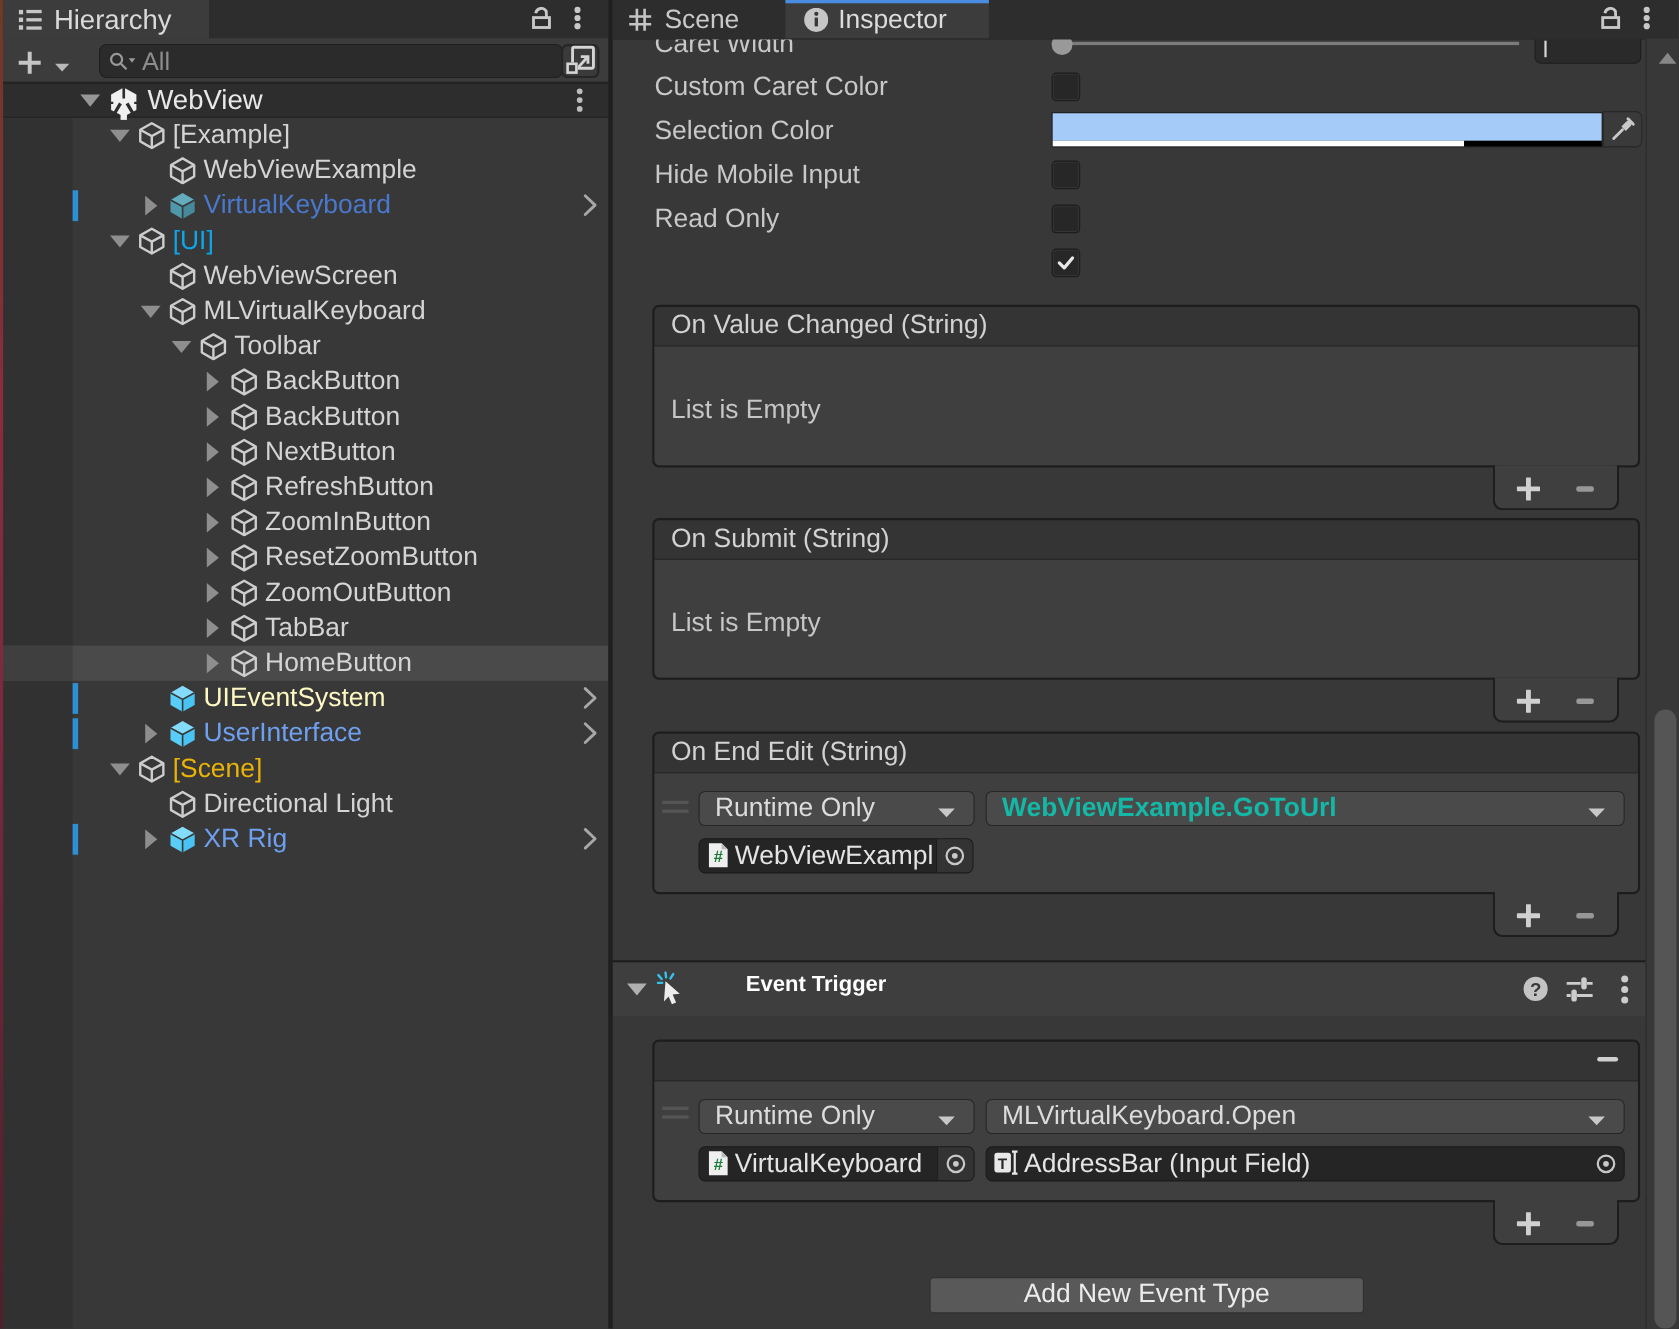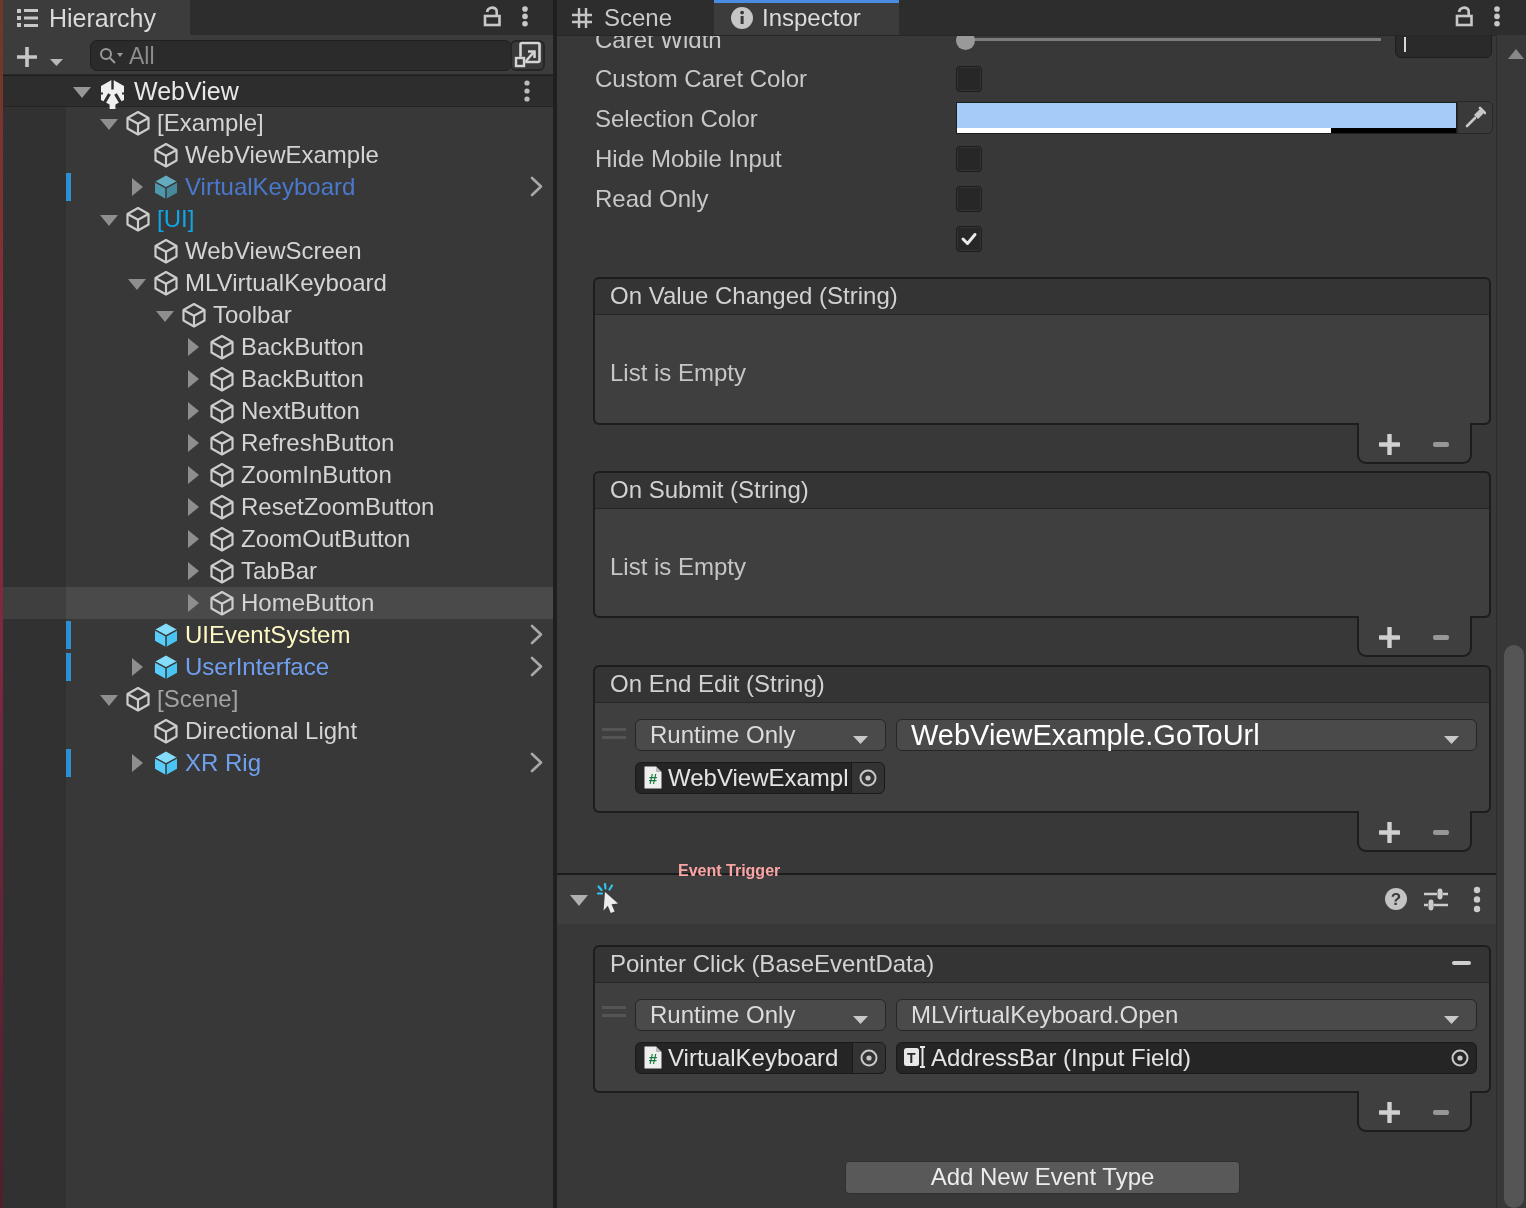--- a/index.html
+++ b/index.html
@@ -224,21 +224,21 @@
     <div style="position:absolute;left:530px;top:656px;width:13px;height:21px;"><svg style="" width="13" height="21" viewBox="0 0 13 21">
         <path d="M2 2 L11 10.5 L2 19" fill="none" stroke="#a8a8a8" stroke-width="2.6" stroke-linecap="round" stroke-linejoin="round"></path>
       </svg></div>
     <div style="position:absolute;left:99px;top:693px;width:20px;height:13px;"><svg style="" width="20" height="13" viewBox="0 0 20 13">
         <path d="M1 1 L19 1 L10.0 12 Z" fill="#8e8e8e"></path>
       </svg></div>
     <div style="position:absolute;left:125px;top:686px;width:26px;height:26px;"><svg style="width:26px;height:26px" width="26" height="26" viewBox="0 0 26 26">
         <path d="M13 2 L23.5 8 L23.5 18.5 L13 24.5 L2.5 18.5 L2.5 8 Z" fill="none" stroke="#cdcdcd" stroke-width="2.2" stroke-linejoin="round"></path>
         <path d="M2.5 8 L13 13.7 L23.5 8 M13 13.7 L13 24.5" fill="none" stroke="#cdcdcd" stroke-width="2.2"></path>
       </svg></div>
-    <div style="position:absolute;left:157px;top:684px;height:30px;line-height:30px;font-size:24px;color:#a3a3a3;font-weight:400;letter-spacing:0;white-space:nowrap;">[Scene]</div>
+    <div style="position:absolute;left:157px;top:684px;height:30px;line-height:30px;font-size:24px;color:#eab308;font-weight:400;letter-spacing:0;white-space:nowrap;">[Scene]</div>
     <div style="position:absolute;left:153px;top:718px;width:26px;height:26px;"><svg style="width:26px;height:26px" width="26" height="26" viewBox="0 0 26 26">
         <path d="M13 2 L23.5 8 L23.5 18.5 L13 24.5 L2.5 18.5 L2.5 8 Z" fill="none" stroke="#cdcdcd" stroke-width="2.2" stroke-linejoin="round"></path>
         <path d="M2.5 8 L13 13.7 L23.5 8 M13 13.7 L13 24.5" fill="none" stroke="#cdcdcd" stroke-width="2.2"></path>
       </svg></div>
     <div style="position:absolute;left:185px;top:716px;height:30px;line-height:30px;font-size:24px;color:#d4d4d4;font-weight:400;letter-spacing:0;white-space:nowrap;">Directional Light</div>
     <div style="position:absolute;left:66px;top:749px;width:5px;height:28px;background:#2e8fd5"></div>
     <div style="position:absolute;left:131px;top:753px;width:13px;height:20px;"><svg style="" width="13" height="20" viewBox="0 0 13 20">
         <path d="M1 1 L12 10.0 L1 19 Z" fill="#8e8e8e"></path>
       </svg></div>
     <div style="position:absolute;left:153px;top:750px;width:26px;height:26px;"><svg style="width:26px;height:26px" width="26" height="26" viewBox="0 0 26 26">
@@ -333,21 +333,21 @@
           </svg></div>
         <div style="position:absolute;left:1433px;top:830px;width:16px;height:4.5px;background:#979797;border-radius:2px"></div>
         <div style="position:absolute;left:602px;top:728px;width:24px;height:3px;background:#555"></div>
         <div style="position:absolute;left:602px;top:736px;width:24px;height:3px;background:#555"></div>
         <div style="position:absolute;left:635px;top:719px;width:251px;height:32px;background:#4a4a4a;border:1px solid #262626;border-radius:6px"></div>
         <div style="position:absolute;left:650px;top:720px;height:30px;line-height:30px;font-size:24px;color:#dcdcdc;font-weight:400;letter-spacing:0;white-space:nowrap;">Runtime Only</div>
         <div style="position:absolute;left:852px;top:731px;width:17px;height:10px;"><svg style="" width="17" height="10" viewBox="0 0 17 10">
             <path d="M1 1 L16 1 L8.5 9 Z" fill="#c8c8c8"></path>
           </svg></div>
         <div style="position:absolute;left:896px;top:719px;width:581px;height:32px;background:#4a4a4a;border:1px solid #262626;border-radius:6px"></div>
-        <div style="position:absolute;left:911px;top:720px;height:30px;line-height:30px;font-size:29px;color:#ffffff;font-weight:400;letter-spacing:0;white-space:nowrap;">WebViewExample.GoToUrl</div>
+        <div style="position:absolute;left:911px;top:720px;height:30px;line-height:30px;font-size:24px;color:#14b8a6;font-weight:700;letter-spacing:0;white-space:nowrap;">WebViewExample.GoToUrl</div>
         <div style="position:absolute;left:1443px;top:731px;width:17px;height:10px;"><svg style="" width="17" height="10" viewBox="0 0 17 10">
             <path d="M1 1 L16 1 L8.5 9 Z" fill="#c8c8c8"></path>
           </svg></div>
         <div style="position:absolute;left:635px;top:762px;width:250px;height:32px;background:#252525;border:1px solid #1a1a1a;border-radius:6px"></div>
         <div style="position:absolute;left:643px;top:765px;width:20px;height:25px;"><svg style="" width="20" height="25" viewBox="0 0 20 25">
             <path d="M1.5 1.5 H13 L18.5 7 V23.5 H1.5 Z" fill="#efefef"></path>
             <path d="M13 1.5 L18.5 7 H13 Z" fill="#b9b9b9"></path>
             <text x="10" y="19" font-size="15" font-weight="700" fill="#1b7a3a" text-anchor="middle" font-family="Liberation Sans">#</text>
           </svg></div>
         <div style="position:absolute;left:668px;top:763px;height:30px;line-height:30px;font-size:24px;color:#e4e4e4;font-weight:400;letter-spacing:0;white-space:nowrap;max-width:182px;overflow:hidden;">WebViewExampl</div>
@@ -364,42 +364,41 @@
           </svg></div>
         <div style="position:absolute;left:597px;top:883px;width:22px;height:31px;"><svg style="" width="22" height="31" viewBox="0 0 22 31">
             <g stroke="#35c2ea" stroke-width="2.2" stroke-linecap="round">
               <path d="M8 1 L8.5 5.5"></path>
               <path d="M1.5 3.5 L4.5 7"></path>
               <path d="M15 2.5 L12.5 6.5"></path>
               <path d="M1 10.5 L5 10.5"></path>
             </g>
             <path d="M8 9 L21 20.5 L14.5 21.2 L17.6 28.4 L13.8 30 L10.8 22.8 L6.6 27.4 Z" fill="#ededed"></path>
           </svg></div>
-        <div style="position:absolute;left:678px;top:856px;height:30px;line-height:30px;font-size:16px;color:#fca5a5;font-weight:700;letter-spacing:0;white-space:nowrap;">Event Trigger</div>
+        <div style="position:absolute;left:678px;top:880px;height:30px;line-height:30px;font-size:20px;color:#ffffff;font-weight:700;letter-spacing:0;white-space:nowrap;">Event Trigger</div>
         <div style="position:absolute;left:1384px;top:887px;width:24px;height:24px;"><svg style="" width="24" height="24" viewBox="0 0 24 24">
             <circle cx="12" cy="12" r="11" fill="#c3c3c3"></circle>
             <text x="12" y="18" font-size="17" font-weight="700" fill="#383838" text-anchor="middle" font-family="Liberation Sans">?</text>
           </svg></div>
         <div style="position:absolute;left:1424px;top:888px;width:24px;height:23px;"><svg style="" width="24" height="23" viewBox="0 0 24 23">
             <g stroke="#cccccc" stroke-width="2.6">
               <path d="M0 6 H13 M18.5 6 H24"></path>
               <path d="M0 17 H4 M9.5 17 H24"></path>
             </g>
             <rect x="13.5" y="0.5" width="5" height="11" rx="2.4" fill="#cccccc"></rect>
             <rect x="4.5" y="11.5" width="5" height="11" rx="2.4" fill="#cccccc"></rect>
           </svg></div>
         <div style="position:absolute;left:1472px;top:884.5px;width:10px;height:29.0px;"><svg style="" width="10" height="29.0" viewBox="0 0 10 29.0">
             <circle cx="5" cy="5.0" r="3.2" fill="#cccccc"></circle>
             <circle cx="5" cy="14.5" r="3.2" fill="#cccccc"></circle>
             <circle cx="5" cy="24.0" r="3.2" fill="#cccccc"></circle>
           </svg></div>
         <div style="position:absolute;left:593px;top:945px;width:898px;height:148px;background:#343434;border:2px solid #1d1d1d;border-radius:6px"></div>
         <div style="position:absolute;left:595px;top:983px;width:894px;height:108px;background:#3f3f3f;border-radius:0 0 5px 5px"></div>
         <div style="position:absolute;left:595px;top:982px;width:894px;height:1px;background:#262626"></div>
-        <div style="position:absolute;left:610px;top:949px;height:30px;line-height:30px;font-size:24px;color:#d2d2d2;font-weight:400;letter-spacing:0;white-space:nowrap;">Pointer Click (BaseEventData)</div>
         <div style="position:absolute;left:1357px;top:1091px;width:115px;height:41px;background:#3f3f3f;border:2px solid #1d1d1d;border-top:none;border-radius:0 0 9px 9px"></div>
         <div style="position:absolute;left:1379px;top:1102px;width:21px;height:21px;"><svg style="" width="21" height="21" viewBox="0 0 21 21">
             <path d="M10.5 1 V20 M1 10.5 H20" stroke="#d0d0d0" stroke-width="4.4" stroke-linecap="round"></path>
           </svg></div>
         <div style="position:absolute;left:1433px;top:1110px;width:16px;height:4.5px;background:#979797;border-radius:2px"></div>
         <div style="position:absolute;left:1452px;top:961px;width:19px;height:4px;background:#d0d0d0;border-radius:2px"></div>
         <div style="position:absolute;left:602px;top:1006px;width:24px;height:3px;background:#555"></div>
         <div style="position:absolute;left:602px;top:1014px;width:24px;height:3px;background:#555"></div>
         <div style="position:absolute;left:635px;top:999px;width:251px;height:32px;background:#4a4a4a;border:1px solid #262626;border-radius:6px"></div>
         <div style="position:absolute;left:650px;top:1000px;height:30px;line-height:30px;font-size:24px;color:#dcdcdc;font-weight:400;letter-spacing:0;white-space:nowrap;">Runtime Only</div>

